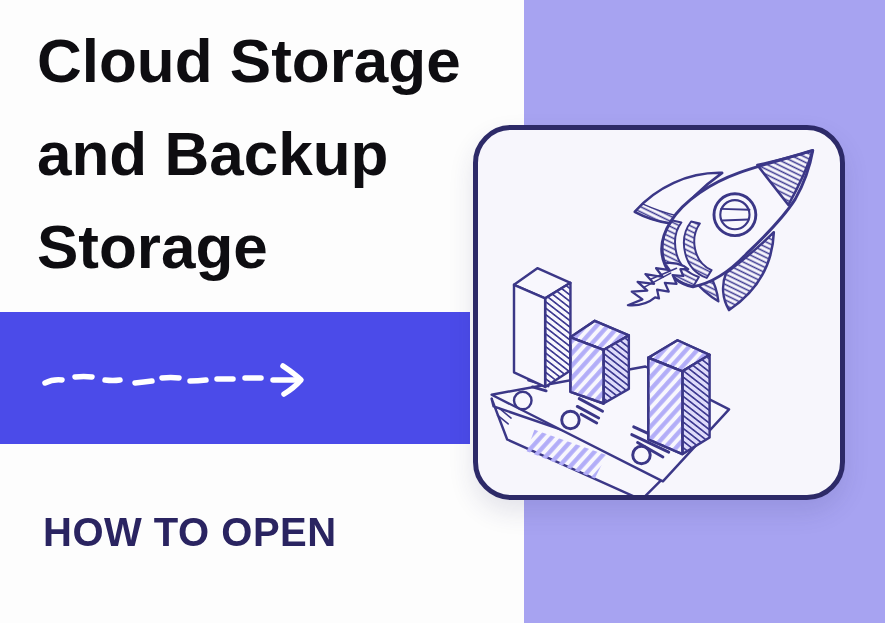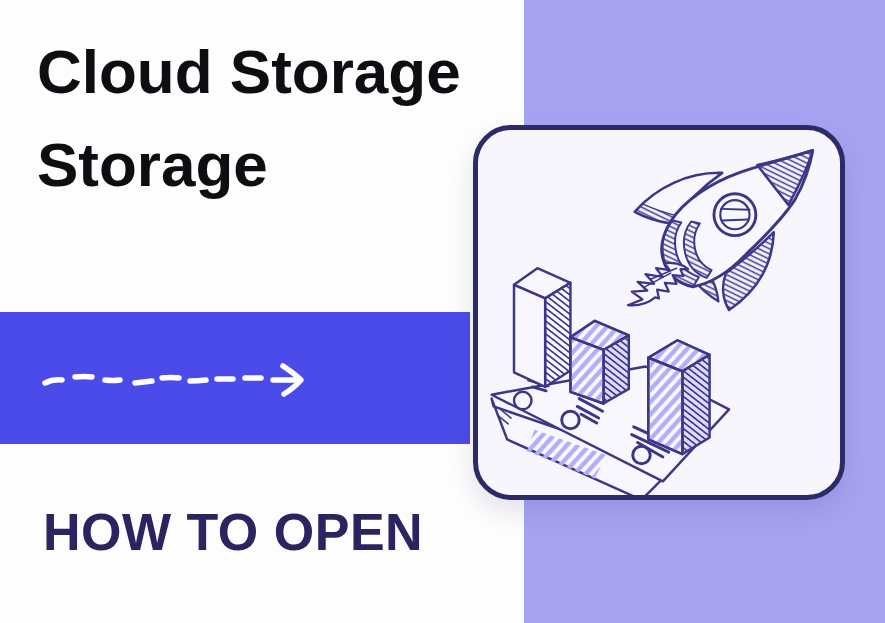--- a/index.html
+++ b/index.html
@@ -6,33 +6,33 @@
   .stage{
     position:relative;width:885px;height:623px;overflow:hidden;
     background:#fdfdfd;
     font-family:"Liberation Sans",sans-serif;
   }
   .lavender-band{
     position:absolute;top:0;left:524px;width:361px;height:623px;
     background:#a7a3f1;
   }
   .page-title{
-    position:absolute;left:37px;top:25px;margin:0;
+    position:absolute;left:37px;top:14px;margin:0;
     font-size:62px;line-height:93px;font-weight:700;
     color:#0e0d11;letter-spacing:0;
   }
   .page-title span{display:block;}
   .accent-band{
     position:absolute;left:0;top:312px;width:470px;height:132px;
     background:#4b4be9;
   }
   .arrow-svg{position:absolute;left:35px;top:352px;display:block;}
   .cta-text{
     position:absolute;left:43px;top:502px;margin:0;
-    font-size:52px;line-height:60px;font-weight:700;
+    font-size:40px;line-height:60px;font-weight:700;
     color:#2a2461;letter-spacing:0.5px;white-space:nowrap;
   }
   .illustration-card{
     position:absolute;left:473px;top:125px;width:372px;height:375px;
     box-sizing:border-box;
     background:#f7f6fc;
     border:5px solid #2d2a68;
     border-radius:38px;
     box-shadow:0 12px 26px rgba(40,38,100,0.12);
   }
@@ -40,20 +40,21 @@
 </style>
 </head>
 <body>
 
 <div class="stage">
 
   <div class="lavender-band"></div>
 
   <h1 class="page-title">
     <span>Cloud Storage</span>
+    <span>and Backup</span>
     <span>Storage</span>
   </h1>
 
   <div class="accent-band"></div>
 
   <svg class="arrow-svg" width="290" height="56" viewBox="0 0 290 56" fill="none">
     <g stroke="#ffffff" stroke-width="5.5" stroke-linecap="round" stroke-linejoin="round">
       <path d="M10,31 Q18,27 27,28"></path>
       <path d="M40,25 Q49,24 57,25"></path>
       <path d="M70,28 Q78,29 85,28"></path>

